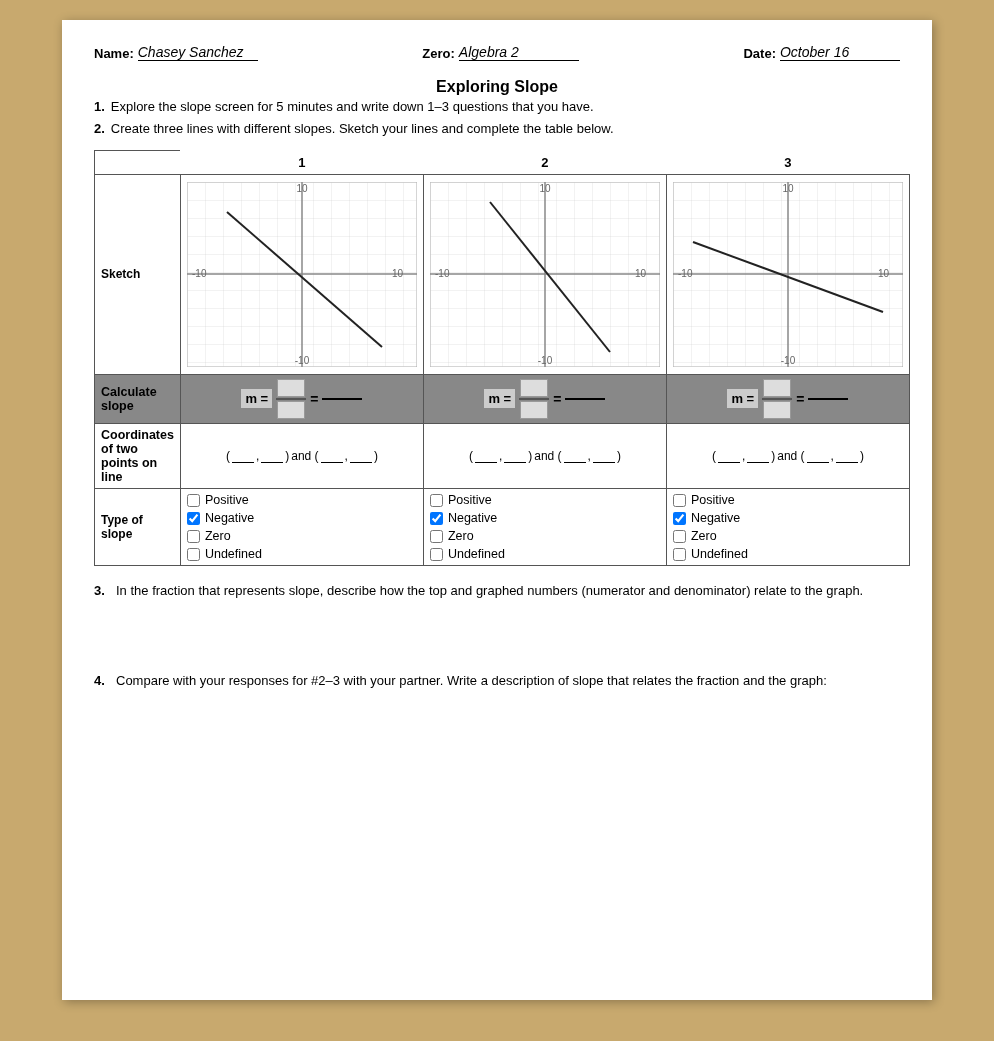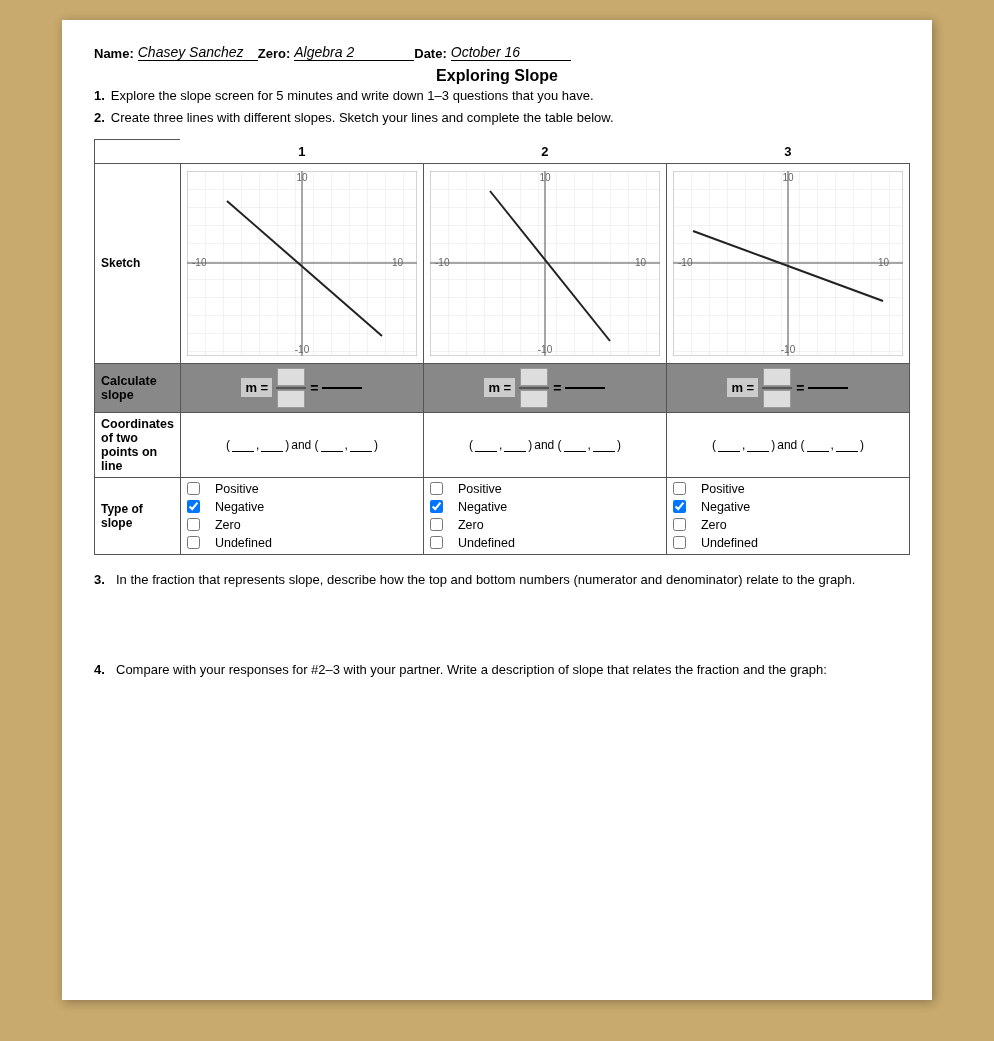--- a/index.html
+++ b/index.html
@@ -15,23 +15,23 @@
     .page {
       background: #fff;
       width: 870px;
       min-height: 980px;
       padding: 24px 32px 32px 32px;
       box-shadow: 2px 2px 10px rgba(0,0,0,0.3);
       position: relative;
     }
     .header-row {
       display: flex;
-      justify-content: flex-start;
+      justify-content: space-between;
       align-items: flex-end;
-      margin-bottom: 6px;
+      margin-bottom: 17px;
       font-size: 13px;
     }
     .header-field {
       display: flex;
       align-items: flex-end;
       gap: 4px;
     }
     .header-field label {
       font-weight: bold;
       font-size: 13px;
@@ -177,22 +177,22 @@
       padding: 6px 8px;
     }
     .checkbox-group {
       display: flex;
       flex-direction: column;
       gap: 4px;
       font-size: 12.5px;
     }
     .checkbox-item {
       display: flex;
-      align-items: center;
-      gap: 15px;
+      align-items: flex-end;
+      gap: 5px;
     }
     .checkbox-item input[type="checkbox"] {
       width: 13px;
       height: 13px;
       margin: 0;
     }
     
     .checked-neg {
       font-weight: normal;
     }
@@ -495,21 +495,21 @@
             </label>
           </div>
         </td>
       </tr>
     </tbody>
   </table>
 
   <div class="questions">
     <div class="q-item">
       <span class="q-num">3.</span>
-      <span>In the fraction that represents slope, describe how the top and bottom numbers (numerator and denominator) relate to the graph.</span>
+      <span>In the fraction that represents slope, describe how the top and graphed numbers (numerator and denominator) relate to the graph.</span>
     </div>
     <div style="height: 60px;"></div>
     <div class="q-item">
       <span class="q-num">4.</span>
       <span>Compare with your responses for #2–3 with your partner. Write a description of slope that relates the fraction and the graph:</span>
     </div>
     <div style="height: 40px;"></div>
   </div>
 
 </div>

